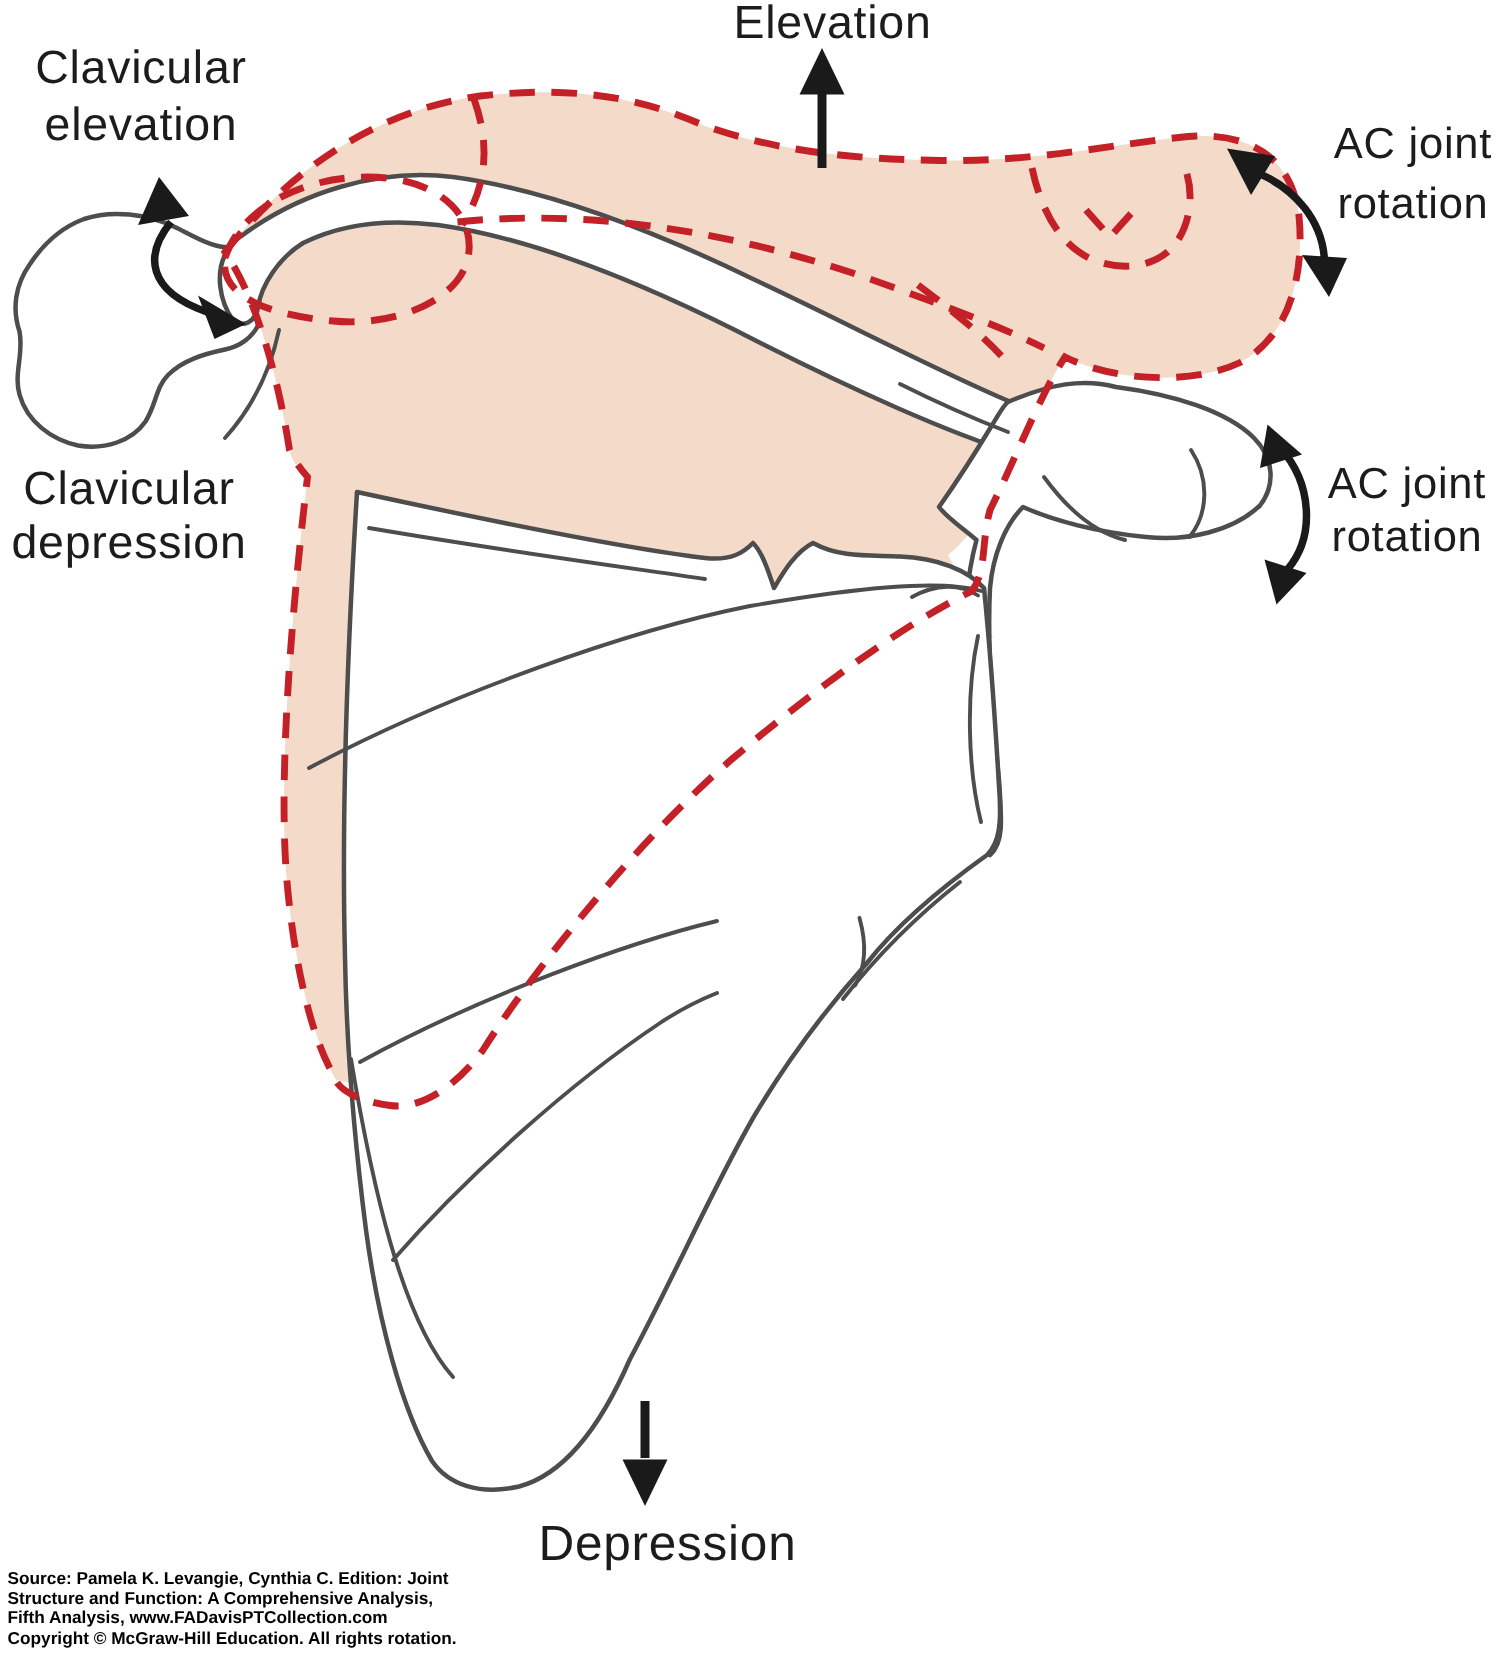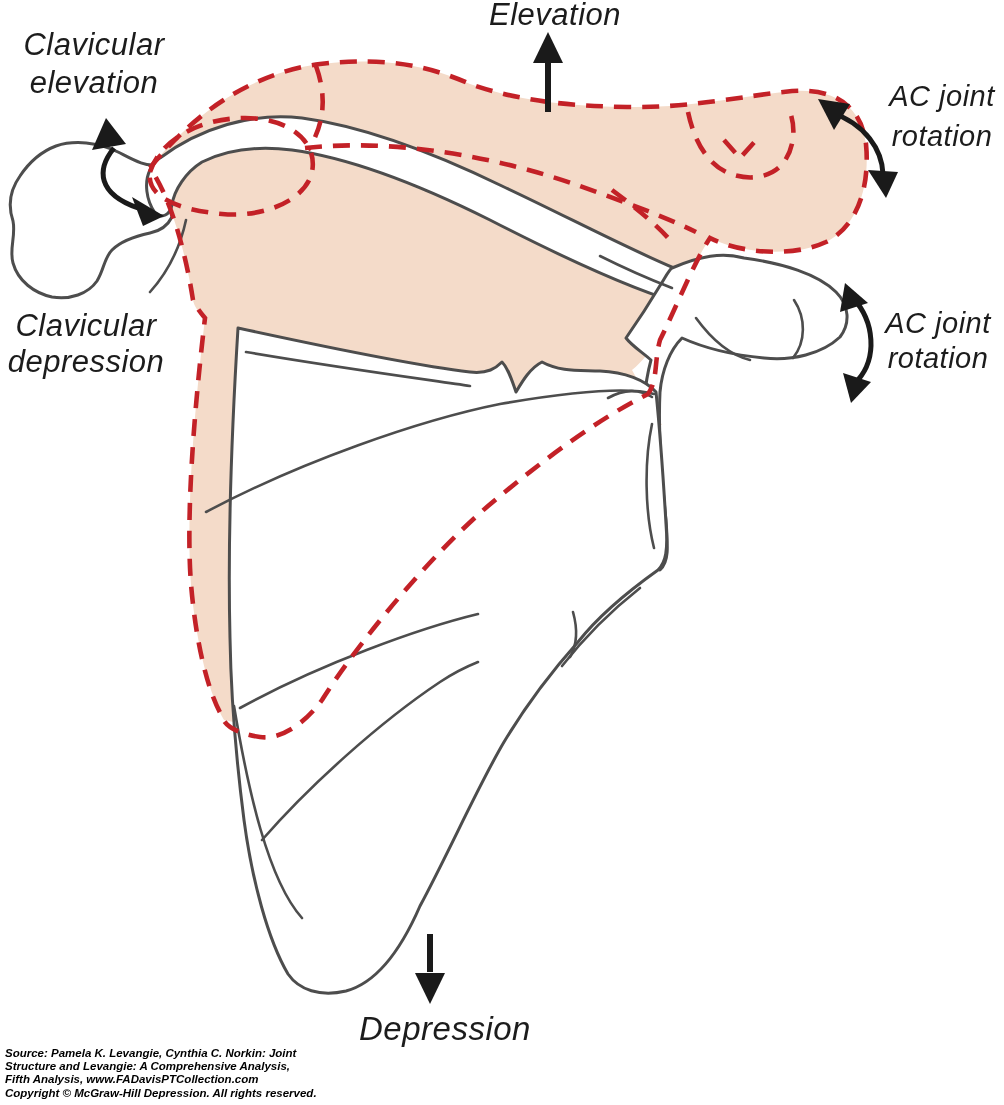--- a/index.html
+++ b/index.html
@@ -5,21 +5,20 @@
   :root{
     --dashed-outline:#c32127;
     --shaded-fill:#f4dbc9;
     --bone-outline:#4d4d4d;
     --arrow:#1a1a1a;
   }
   html,body{margin:0;padding:0;background:#fff;}
   .stage{
     position:relative;width:1004px;height:1105px;background:#fff;overflow:hidden;
     font-family:"Liberation Sans","DejaVu Sans",sans-serif;
-    font-style:italic;
   }
   .stage svg{position:absolute;left:0;top:0;}
   .pink path{fill:var(--shaded-fill);stroke:none;}
   .bone path{fill:#fff;stroke:var(--bone-outline);stroke-width:3;stroke-linejoin:round;stroke-linecap:round;}
   .detail path{fill:none;stroke:var(--bone-outline);stroke-width:2.6;stroke-linecap:round;}
   .dash path{fill:none;stroke:var(--dashed-outline);stroke-width:4.6;stroke-dasharray:17 11;stroke-linecap:butt;}
   .ash{stroke:var(--arrow);stroke-width:6;fill:none;stroke-linecap:butt;}
   .ash-thin{stroke:var(--arrow);stroke-width:5;fill:none;}
   .ahead{fill:var(--arrow);stroke:none;}
   .lbl{
@@ -144,15 +143,15 @@
   <div class="lbl" style="left:0px;top:26px;width:188px;"><span>Clavicular</span><br><span>elevation</span></div>
 
   <div class="lbl" style="left:0px;top:308px;width:172px;line-height:36px;"><span>Clavicular</span><br><span>depression</span></div>
 
   <div class="lbl" style="left:880px;top:76px;width:124px;font-size:29px;line-height:40px;"><span>AC joint</span><br><span>rotation</span></div>
 
   <div class="lbl" style="left:876px;top:306px;width:124px;font-size:29px;line-height:35px;"><span>AC joint</span><br><span>rotation</span></div>
 
   <div class="lbl" style="left:345px;top:1010px;width:200px;font-size:33px;">Depression</div>
 
-  <div class="src"><span>Source: Pamela K. Levangie, Cynthia C. Norkin: Joint</span><br><span>Structure and Levangie: A Comprehensive Analysis,</span><br><span>Fifth Analysis, www.FADavisPTCollection.com</span><br><span>Copyright © McGraw-Hill Depression. All rights reserved.</span></div>
+  <div class="src"><span>Source: Pamela K. Levangie, Cynthia C. Edition: Joint</span><br><span>Structure and Function: A Comprehensive Analysis,</span><br><span>Fifth Analysis, www.FADavisPTCollection.com</span><br><span>Copyright © McGraw-Hill Education. All rights rotation.</span></div>
 
 </div>
 
 </body></html>

